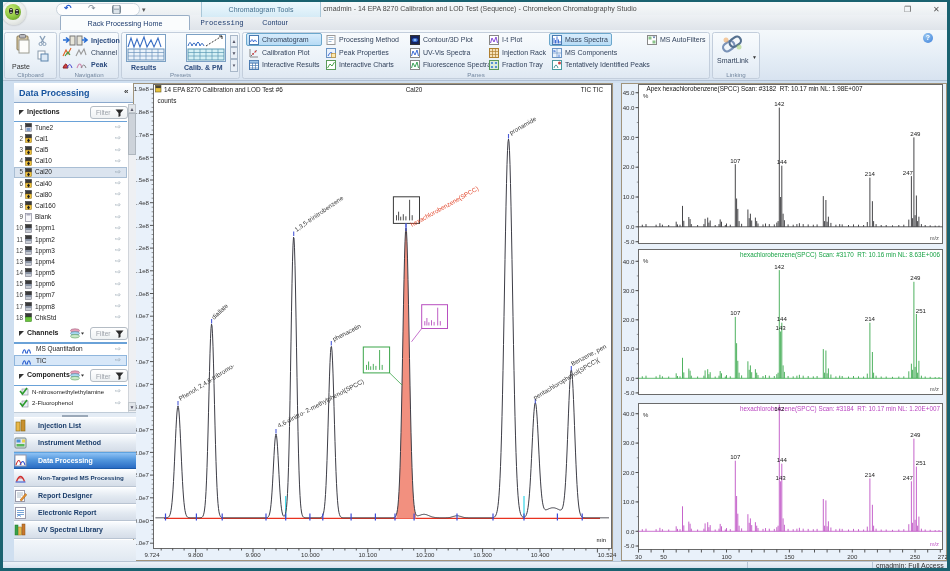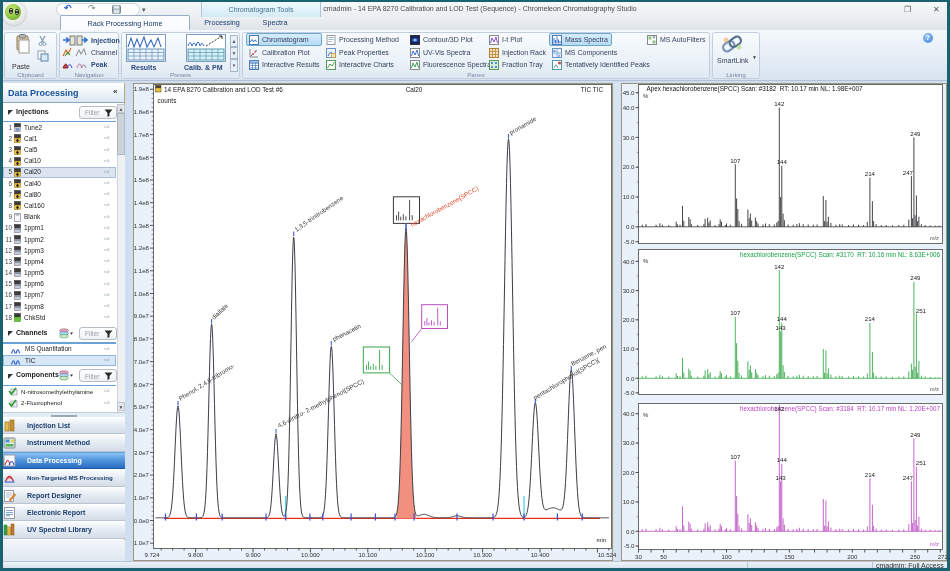--- a/index.html
+++ b/index.html
@@ -16,21 +16,21 @@
 .winbtn{position:absolute;top:6px;font-size:8px;color:#555;z-index:5;line-height:8px;}
 #tabrow{left:2px;top:15px;width:946px;height:15px;background:linear-gradient(#eef1f4,#dfe4ea);}
 .rtab{position:absolute;height:15px;font-size:7.2px;color:#1e3c6e;text-align:center;line-height:16px;z-index:4;white-space:nowrap;}
 #tab1{left:60px;top:15px;width:130px;background:#fafcfd;border:1px solid #99aec6;border-bottom:none;border-radius:2px 2px 0 0;}
 #ribbon{left:2px;top:30px;width:946px;height:51px;background:linear-gradient(#f4f8fb,#e3ecf5 60%,#d8e3f0);border-bottom:1px solid #b2c1d4;}
 .grp{position:absolute;top:32px;height:47px;border:1px solid #c3cedc;border-radius:2.5px;background:linear-gradient(#f8fbfd,#eaf1f8 65%,#dfe8f2);z-index:1;}
 .glab{position:absolute;bottom:0.5px;width:100%;text-align:center;font-size:6.2px;color:#73879f;}
 .rbt{position:absolute;font-size:7px;font-weight:bold;color:#2b4a7d;white-space:nowrap;z-index:3;}
 .rbn{position:absolute;font-size:7px;color:#33435c;white-space:nowrap;z-index:3;}
 .sel{position:absolute;background:linear-gradient(#d8ecfc,#b6dbf5);border:1px solid #6ba7cc;border-radius:2px;z-index:2;}
-#sidebar{left:3px;top:83px;width:122px;height:478px;background:#d7e4f2;}
+#sidebar{left:14px;top:83px;width:122px;height:478px;background:#d7e4f2;}
 #sbinner{position:absolute;left:0;top:0;width:122px;height:478px;background:#fff;border-right:1px solid #c2a377;}
 #dphead{position:absolute;left:0;top:1px;width:121px;height:19px;background:linear-gradient(#ffffff,#dce7f3);border-bottom:1px solid #8aa8cc;}
 #dphead b{position:absolute;left:5px;top:4px;font-size:9px;color:#16539e;white-space:nowrap;}
 .sectri{position:absolute;width:0;height:0;border-left:5px solid #333;border-bottom:5px solid transparent;z-index:3;}
 .sectxt{position:absolute;font-size:7px;font-weight:bold;color:#222;z-index:3;white-space:nowrap;}
 .filter{position:absolute;width:38px;height:13px;border:1px solid #b4bcc4;border-radius:3px;background:linear-gradient(#fff,#eef1f3);z-index:3;}
 .filter i{position:absolute;left:5px;top:2.5px;font-size:6.5px;color:#9aa0a8;font-style:normal;}
 .blueline{position:absolute;left:0;width:113px;height:1.5px;background:#6aa2d8;z-index:3;}
 .row{position:absolute;left:0;width:113px;height:11.2px;font-size:6.5px;color:#222;z-index:2;}
 .rnum{position:absolute;left:0;width:9px;text-align:right;top:1.8px;font-size:6.3px;color:#444;}
@@ -66,22 +66,22 @@
   <div class="abs" id="orbface"></div>
   <div class="eye" style="left:8.5px;top:8px;"></div>
   <div class="eye" style="left:14.5px;top:9px;"></div>
   <div class="pupil" style="left:10px;top:9.5px;"></div>
   <div class="pupil" style="left:15.5px;top:10.5px;"></div>
   <div class="abs" id="wtitle">cmadmin - 14 EPA 8270 Calibration and LOD Test (Sequence) - Chromeleon Chromatography Studio</div>
   <div class="winbtn" style="left:904px;">❐</div>
   <div class="winbtn" style="left:933px;">✕</div>
   <div class="abs" id="tabrow"></div>
   <div class="rtab" id="tab1">Rack Processing Home</div>
-  <div class="rtab" style="left:196px;top:15px;width:52px;">Processing</div>
-  <div class="rtab" style="left:252px;top:15px;width:46px;">Spectra</div>
+  <div class="rtab" style="left:196px;top:15px;width:52px;font-family:Liberation Mono, monospace;">Processing</div>
+  <div class="rtab" style="left:252px;top:15px;width:46px;">Contour</div>
   <div class="abs" id="ribbon"></div>
   <div class="grp" style="left:4px;width:53px;">
       <div class="glab">Clipboard</div>
     </div>
   <div class="grp" style="left:59px;width:60px;">
       <div class="glab">Navigation</div>
     </div>
   <div class="grp" style="left:121px;width:119px;">
       <div class="glab">Presets</div>
     </div>

